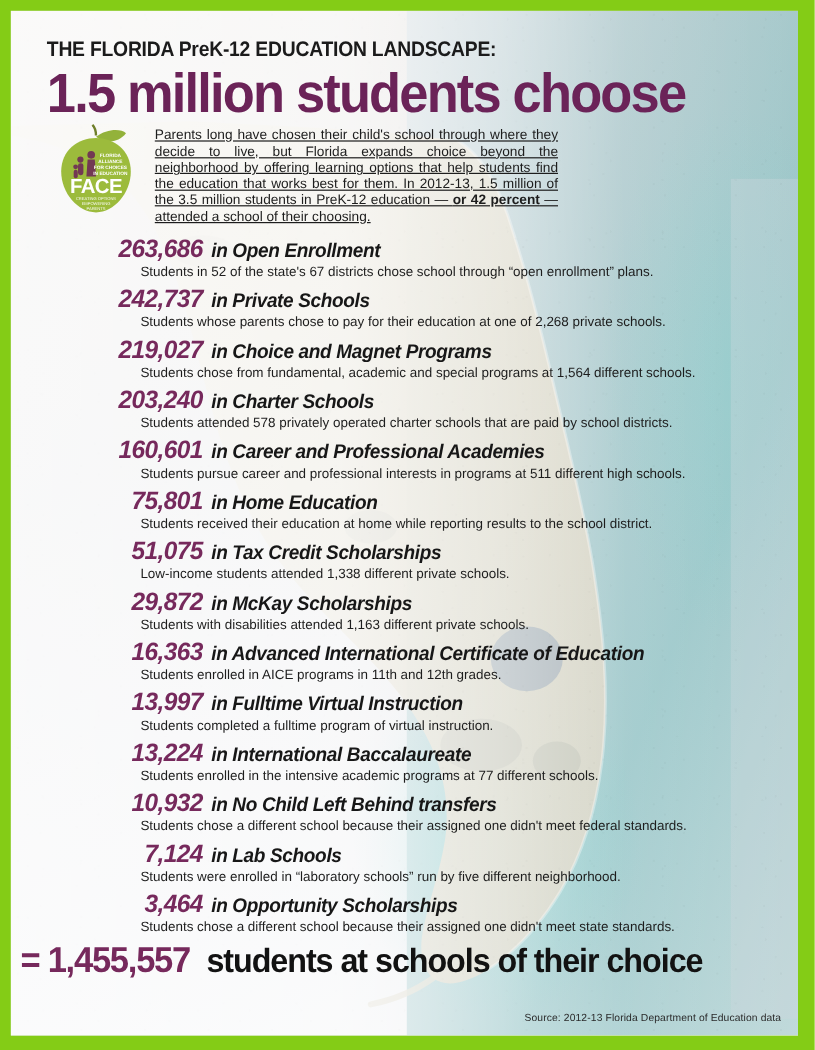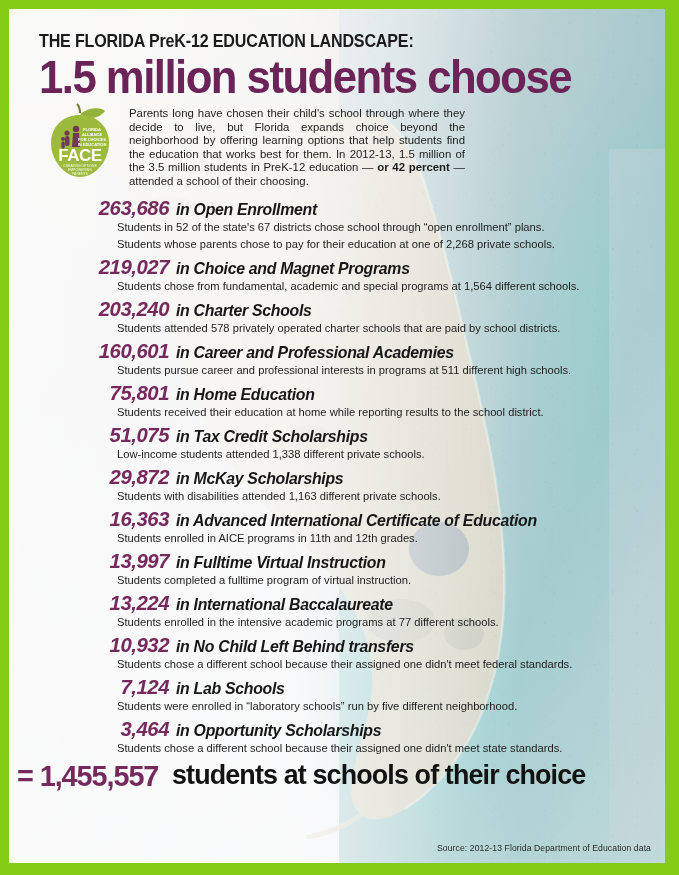--- a/index.html
+++ b/index.html
@@ -87,20 +87,21 @@
   .logo svg { display:block; width:82px; height:78px; }
 
   .intro-text {
     flex:1;
     margin-left:8px;
     font-size:11.4px;
     line-height:13.6px;
     color:#1d1d1d;
     padding-right:200px;
     text-align:justify;
+    text-decoration:underline;
   }
   .intro-text b { font-weight:bold; }
 
   
   .stats { margin-top:8px; }
 
   .stat { margin-bottom:0px; }
 
   .stat-line {
     display:flex;
@@ -132,21 +133,21 @@
     margin:1px 0 4px 78px;
     font-size:11.2px;
     line-height:13px;
     color:#1d1d1d;
     white-space:nowrap;
   }
 
   
   .total {
     display:flex;
-    align-items:flex-start;
+    align-items:center;
     margin-left:-22px;
     white-space:nowrap;
   }
   .total-num {
     font-size:30px;
     font-weight:bold;
     color:#76295c;
     letter-spacing:-1.1px;
     transform:scaleX(.96);
     transform-origin:left center;
@@ -293,20 +294,24 @@
 
     <div class="stats" id="stats-list">
         <div class="stat">
           <div class="stat-line">
             <span class="stat-num">263,686</span>
             <span class="stat-label">in Open Enrollment</span>
           </div>
           <div class="stat-desc">Students in 52 of the state's 67 districts chose school through “open enrollment” plans.</div>
         </div>
         <div class="stat">
+          <div class="stat-line">
+            <span class="stat-num">242,737</span>
+            <span class="stat-label">in Private Schools</span>
+          </div>
           <div class="stat-desc">Students whose parents chose to pay for their education at one of 2,268 private schools.</div>
         </div>
         <div class="stat">
           <div class="stat-line">
             <span class="stat-num">219,027</span>
             <span class="stat-label">in Choice and Magnet Programs</span>
           </div>
           <div class="stat-desc">Students chose from fundamental, academic and special programs at 1,564 different schools.</div>
         </div>
         <div class="stat">

